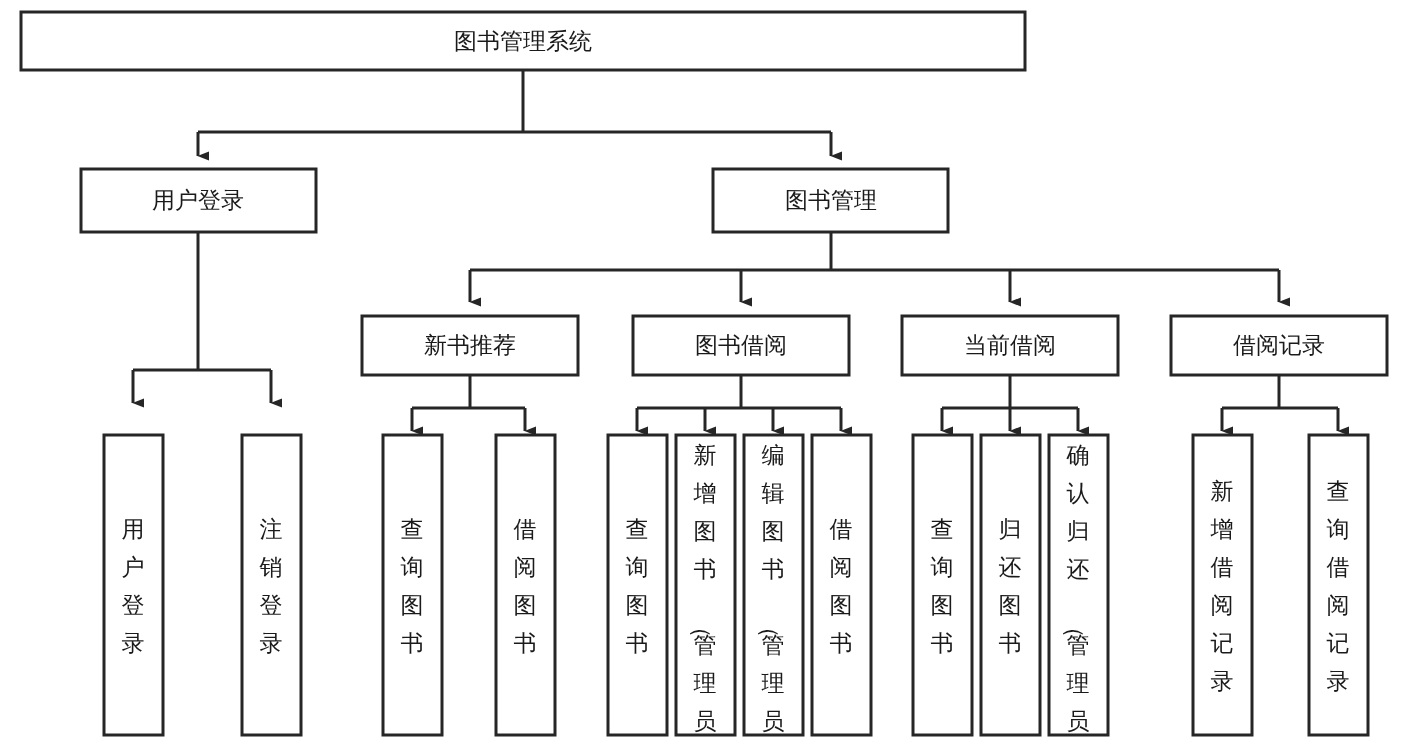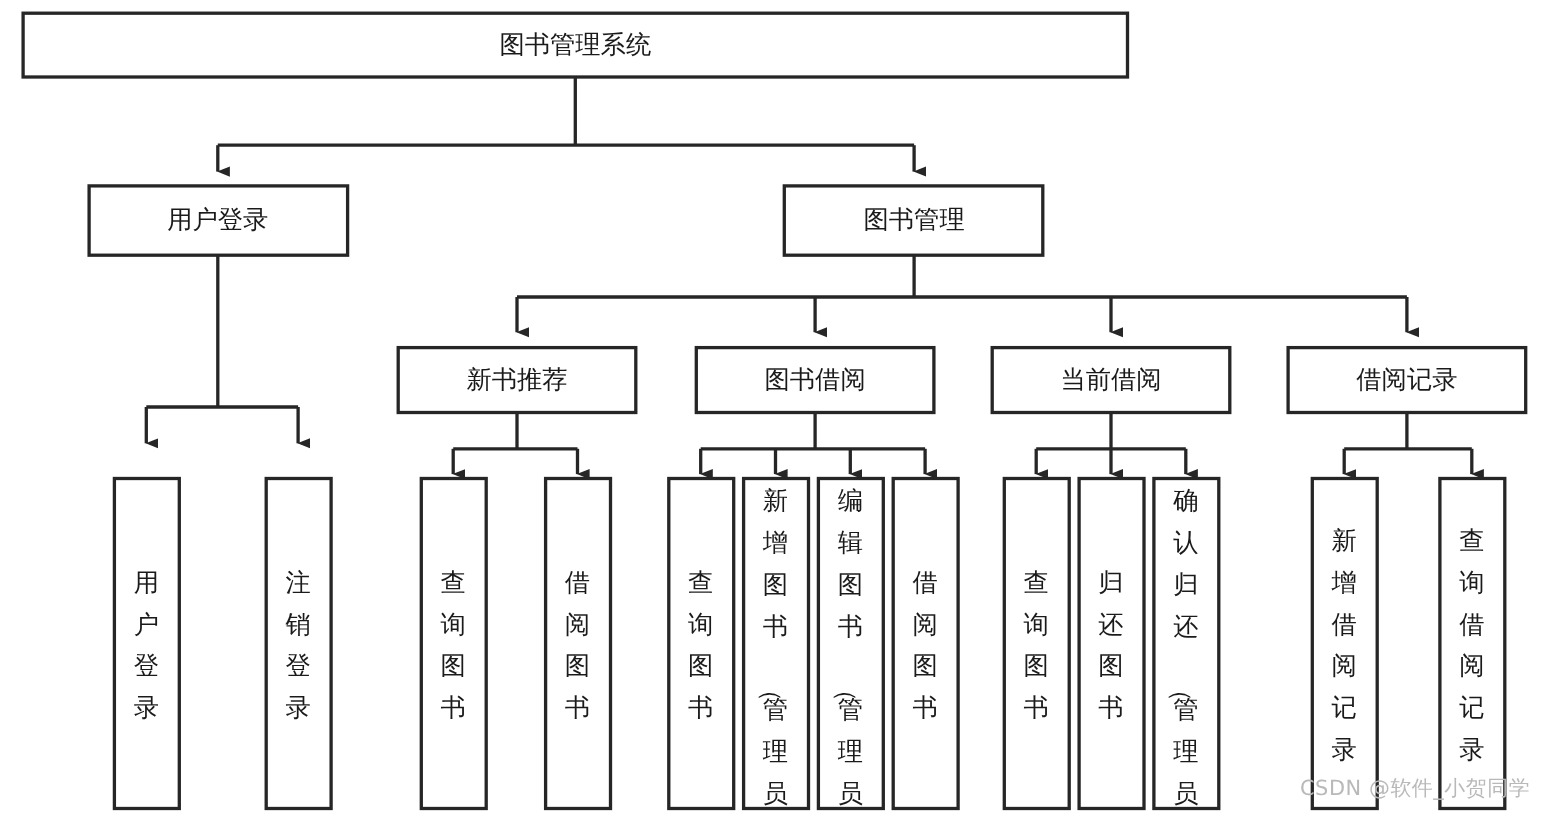--- a/index.html
+++ b/index.html
@@ -222,15 +222,14 @@
       <rect class="leaf-rect" x="1193" y="435" width="59" height="300"></rect>
       <text class="leaf-label" x="1222" y="499"><tspan x="1222" dy="0">新</tspan><tspan x="1222" dy="38">增</tspan><tspan x="1222" dy="38">借</tspan><tspan x="1222" dy="38">阅</tspan><tspan x="1222" dy="38">记</tspan><tspan x="1222" dy="38">录</tspan></text>
     </g>
     <g>
       <rect class="leaf-rect" x="1309" y="435" width="59" height="300"></rect>
       <text class="leaf-label" x="1338" y="499"><tspan x="1338" dy="0">查</tspan><tspan x="1338" dy="38">询</tspan><tspan x="1338" dy="38">借</tspan><tspan x="1338" dy="38">阅</tspan><tspan x="1338" dy="38">记</tspan><tspan x="1338" dy="38">录</tspan></text>
     </g>
 
   </svg>
 
-  <div class="watermark">CSDN @软件_小贺同学</div>
 
 </div>
 
 </body></html>

